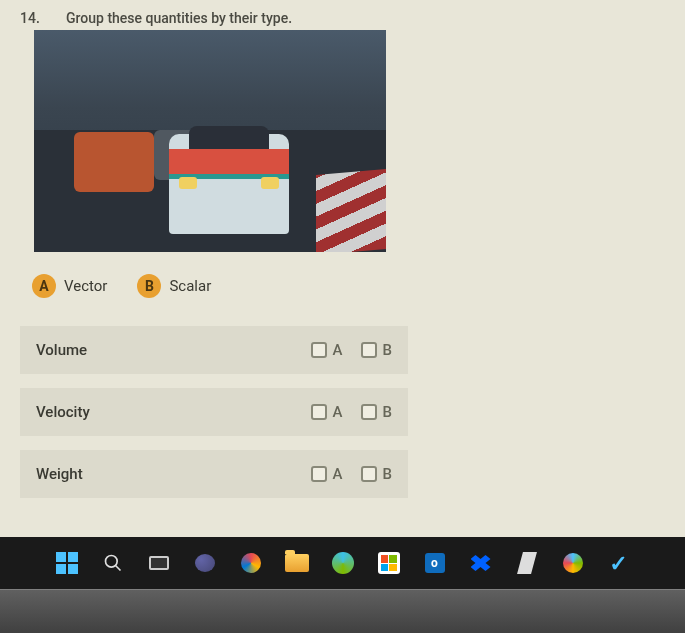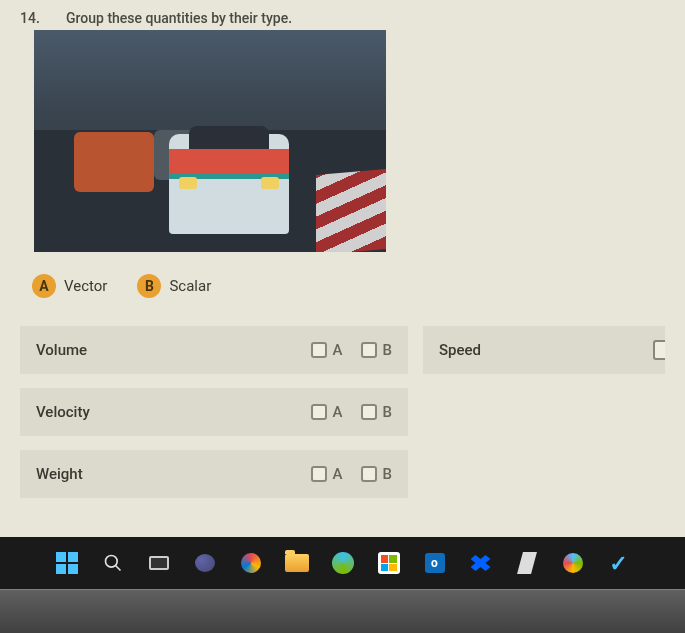--- a/index.html
+++ b/index.html
@@ -59,21 +59,21 @@
       color: #4a3510;
       font-weight: 700;
       font-size: 14px;
       display: flex;
       align-items: center;
       justify-content: center;
     }
     .legend-label { color: #3a3a32; font-size: 15px; font-weight: 400; }
 
     .rows { display: flex; flex-direction: column; gap: 14px; }
-    .row { display: flex; gap: 15px; }
+    .row { display: flex; gap: 36px; }
     .cell {
       background: #dcdacc;
       height: 48px;
       display: flex;
       align-items: center;
       padding: 0 16px;
       color: #3a3a32;
       font-size: 15px;
       font-weight: 500;
     }
@@ -183,24 +183,20 @@
           <div class="choice">
             <div class="checkbox"></div>
             <span class="choice-letter">A</span>
           </div>
           <div class="choice">
             <div class="checkbox"></div>
             <span class="choice-letter">B</span>
           </div>
         </div>
       </div>
-      <div class="cell cell-right">
-        <span class="term">Speed</span>
-        <div class="checkbox-solo"></div>
-      </div>
     </div>
 
     <div class="row">
       <div class="cell cell-left">
         <span class="term">Velocity</span>
         <div class="choices">
           <div class="choice">
             <div class="checkbox"></div>
             <span class="choice-letter">A</span>
           </div>

